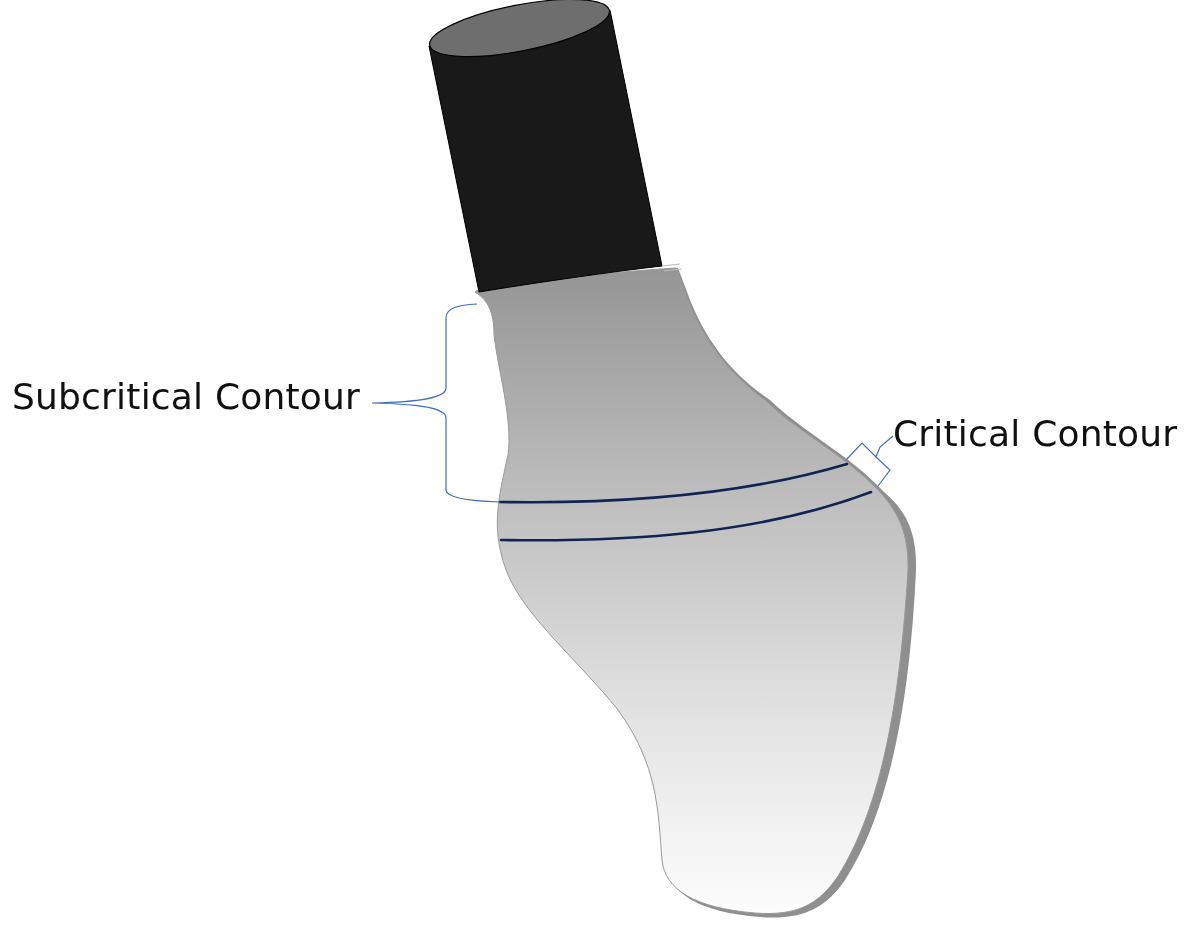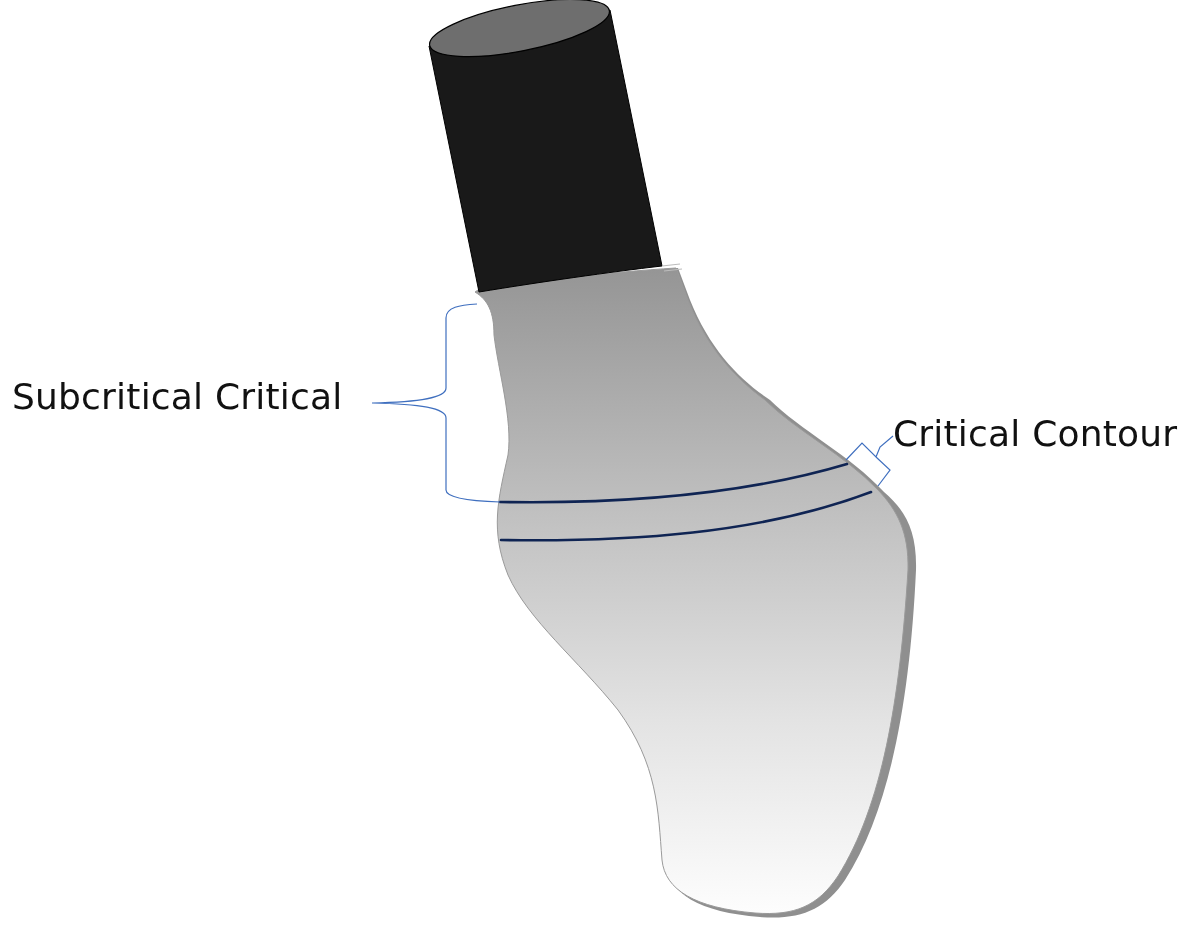--- a/index.html
+++ b/index.html
@@ -105,15 +105,15 @@
   <path d="M 846 460
            L 862 443
            L 876 457
            L 880 447
            L 893 436
            M 876 457
            L 890 470
            L 878 486" fill="none" stroke="#3f6fbf" stroke-width="1.2"></path>
 </svg>
 
-<div id="label-subcritical" class="label">Subcritical Critical</div>
+<div id="label-subcritical" class="label">Subcritical Contour</div>
 
 <div id="label-critical" class="label">Critical Contour</div>
 
 </body></html>

